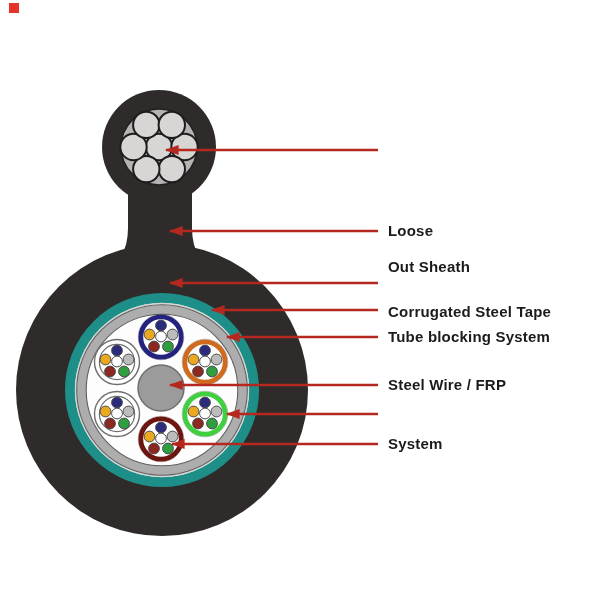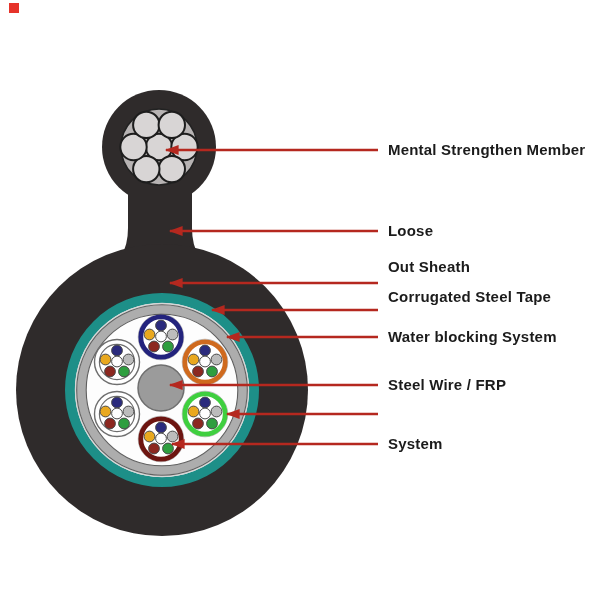--- a/index.html
+++ b/index.html
@@ -120,20 +120,19 @@
       <line x1="378" y1="231" x2="170" y2="231" marker-end="url(#ah)"></line>
       <line x1="378" y1="283" x2="170" y2="283" marker-end="url(#ah)"></line>
       <line x1="378" y1="310" x2="212" y2="310" marker-end="url(#ah)"></line>
       <line x1="378" y1="337" x2="227" y2="337" marker-end="url(#ah)"></line>
       <line x1="378" y1="385" x2="170" y2="385" marker-end="url(#ah)"></line>
       <line x1="378" y1="414" x2="227" y2="414" marker-end="url(#ah)"></line>
       <line x1="378" y1="444" x2="172" y2="444" marker-end="url(#ah)"></line>
     </g>
   </svg>
 
-  <div class="label" style="top:141px">Mental Strengthen Member</div>
   <div class="label" style="top:222px">Loose</div>
   <div class="label" style="top:258px">Out Sheath</div>
-  <div class="label" style="top:288px">Corrugated Steel Tape</div>
-  <div class="label" style="top:328px">Water blocking System</div>
+  <div class="label" style="top:303px">Corrugated Steel Tape</div>
+  <div class="label" style="top:328px">Tube blocking System</div>
   <div class="label" style="top:376px">Steel Wire / FRP</div>
   <div class="label" style="top:435px">System</div>
 </div>
 
 </body></html>

